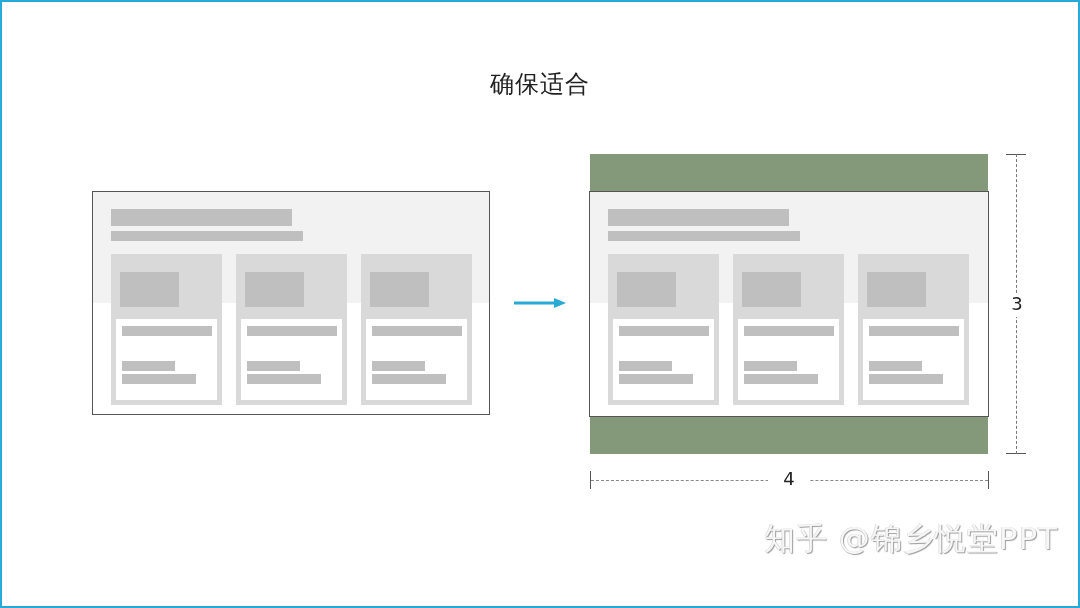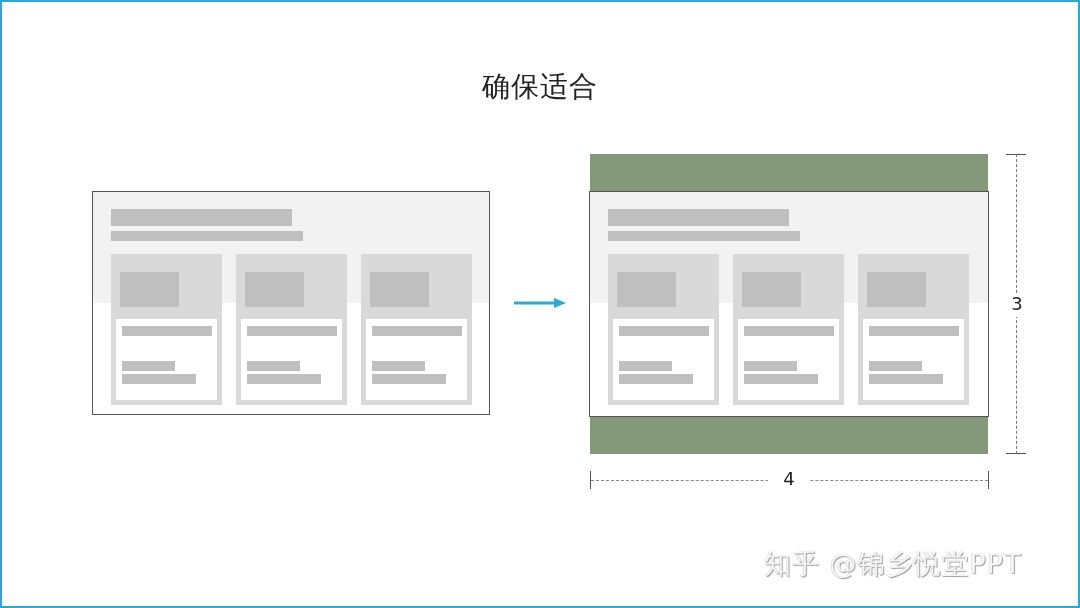--- a/index.html
+++ b/index.html
@@ -1,35 +1,35 @@
 <!DOCTYPE html>
 <html><head>
 <meta charset="utf-8">
 <style>
   html,body{margin:0;padding:0;}
   body{width:1080px;height:608px;position:relative;background:#ffffff;overflow:hidden;font-family:"DejaVu Sans","Liberation Sans",sans-serif;}
   .frame-border{position:absolute;left:0;top:0;width:1076px;height:604px;border:2px solid #29a9d6;}
-  .title{position:absolute;left:0;width:1080px;top:68px;text-align:center;font-size:28px;color:#222;letter-spacing:1px;}
+  .title{position:absolute;left:0;width:1080px;top:68px;text-align:center;font-size:24px;color:#222;letter-spacing:1px;}
   .mock{position:absolute;width:398px;height:224px;border:1px solid #555;background:#ffffff;overflow:hidden;box-sizing:border-box;}
   .mock .band{position:absolute;left:0;top:0;width:100%;height:111px;background:#f2f2f2;}
   .bar{position:absolute;background:#bfbfbf;}
   .card{position:absolute;top:62px;width:111px;height:151px;background:#d9d9d9;}
   .card .img{position:absolute;left:9px;top:18px;width:59px;height:35px;background:#bfbfbf;}
   .card .body{position:absolute;left:5px;top:65px;width:101px;height:81px;background:#ffffff;}
   .card .l1{position:absolute;left:6px;top:7px;width:90px;height:10px;background:#bfbfbf;}
   .card .l2{position:absolute;left:6px;top:42px;width:53px;height:10px;background:#bfbfbf;}
   .card .l3{position:absolute;left:6px;top:55px;width:74px;height:10px;background:#bfbfbf;}
   .green{position:absolute;left:590px;width:398px;height:38px;background:#84987a;}
   .arrow{position:absolute;left:514px;top:297px;width:52px;height:12px;}
   .dim-v{position:absolute;left:1016px;top:154px;width:1px;height:300px;border-left:1px dashed #777;}
   .tick-h{position:absolute;height:1px;background:#555;}
   .tick-v{position:absolute;width:1px;background:#555;}
   .dim-h{position:absolute;top:480px;height:1px;border-top:1px dashed #888;}
   .dim-label{position:absolute;font-size:18px;color:#222;background:#fff;text-align:center;}
-  .watermark{position:absolute;left:764px;top:546px;font-size:27px;color:#f6f6f6;text-shadow:1px 1px 1px #9a9a9a, -0.5px -0.5px 0 #cfcfcf;letter-spacing:1px;}
+  .watermark{position:absolute;left:764px;top:518px;font-size:31px;color:#f6f6f6;text-shadow:1px 1px 1px #9a9a9a, -0.5px -0.5px 0 #cfcfcf;letter-spacing:1px;}
 </style>
 </head>
 <body>
 
 <div class="frame-border"></div>
 
 <div class="title">确保适合</div>
 
 <div class="mock" style="left:92px;top:191px;">
   <div class="band"></div>

